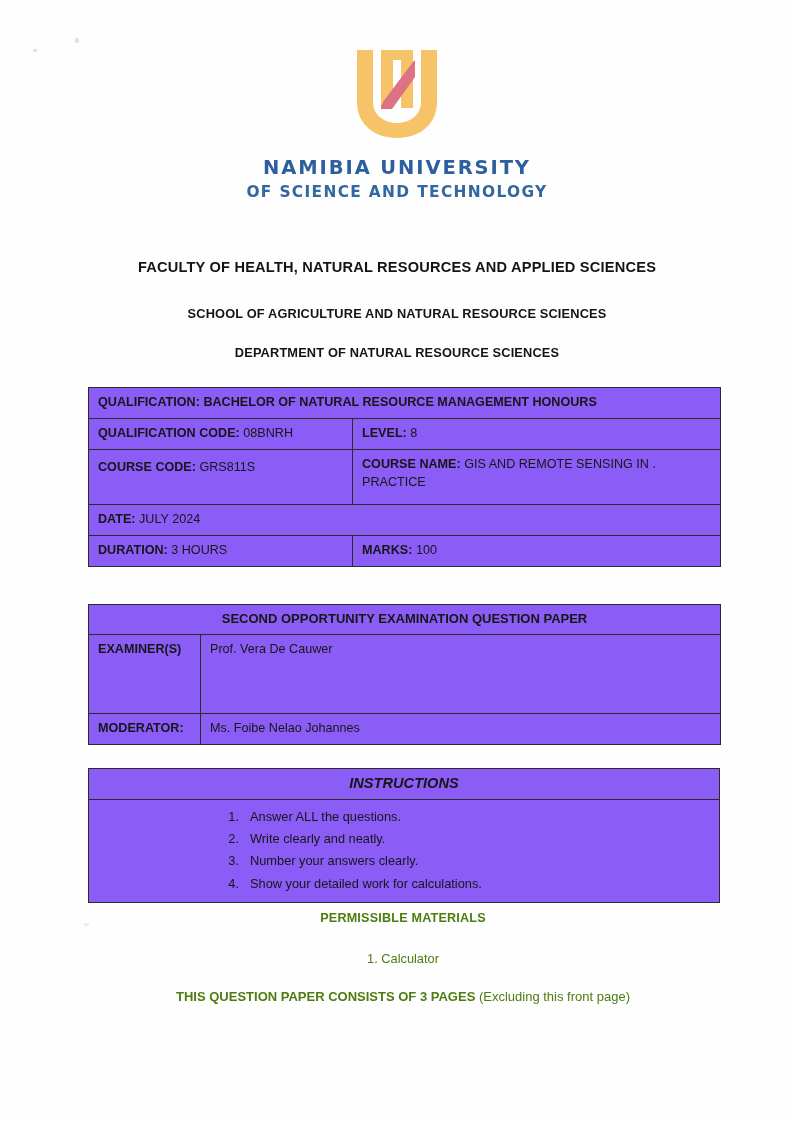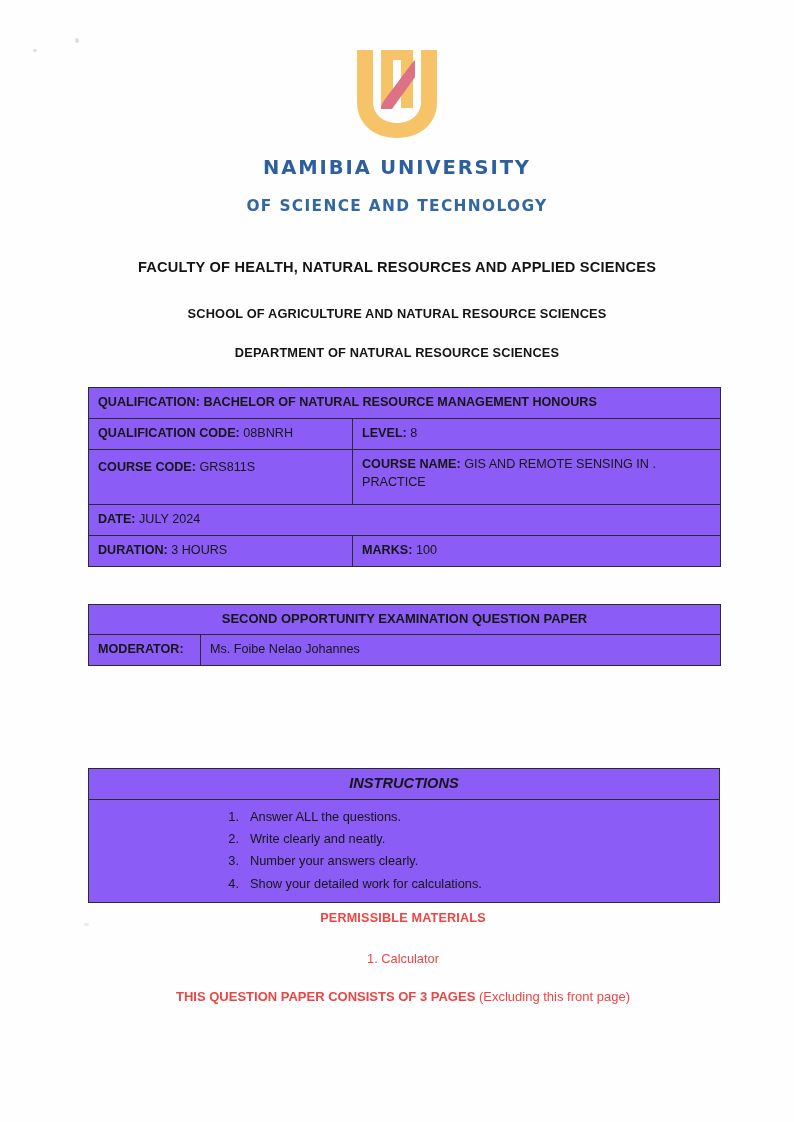--- a/index.html
+++ b/index.html
@@ -60,21 +60,21 @@
     color: #2d5f9f;
     display: block;
   }
   .logo-line2 {
     font-family: "DejaVu Sans", sans-serif;
     font-size: 15.4px;
     font-weight: 600;
     letter-spacing: 1.35px;
     color: #32679f;
     display: block;
-    margin-top: 18px;
+    margin-top: 4px;
   }
 
   
   .hdr {
     position: absolute;
     left: 0; right: 0;
     text-align: center;
     font-weight: 700;
     color: #141414;
   }
@@ -157,21 +157,21 @@
     text-align: right;
     padding-right: 11px;
     flex: none;
   }
 
   
   .foot {
     position: absolute;
     left: 12px; right: 0;
     text-align: center;
-    color: #ef4444;
+    color: #4d7c0f;
   }
   .foot-perm    { top: 911px; font-size: 12.6px; font-weight: 700; letter-spacing: .2px; }
   .foot-calc    { top: 951px; font-size: 12.8px; font-weight: 400; }
   .foot-pages   { top: 989px; font-size: 13px; }
   .foot-pages .b { font-weight: 700; }
   .foot-pages .n { font-weight: 400; }
 </style>
 </head>
 <body>
 
@@ -257,20 +257,24 @@
   </table>
 
   <table class="tbl" id="examiner-table">
     <colgroup>
         <col style="width:112px">
         <col style="width:520px">
       </colgroup>
     <tbody>
       <tr class="exam-title">
         <td colspan="2">SECOND OPPORTUNITY EXAMINATION QUESTION PAPER</td>
+      </tr>
+      <tr class="exam-row">
+        <td class="b">EXAMINER(S)</td>
+        <td>Prof. Vera De Cauwer</td>
       </tr>
       <tr class="mod-row">
         <td class="b">MODERATOR:</td>
         <td>Ms. Foibe Nelao Johannes</td>
       </tr>
     </tbody>
   </table>
 
   <table class="tbl" id="instructions-table">
     <tbody>

